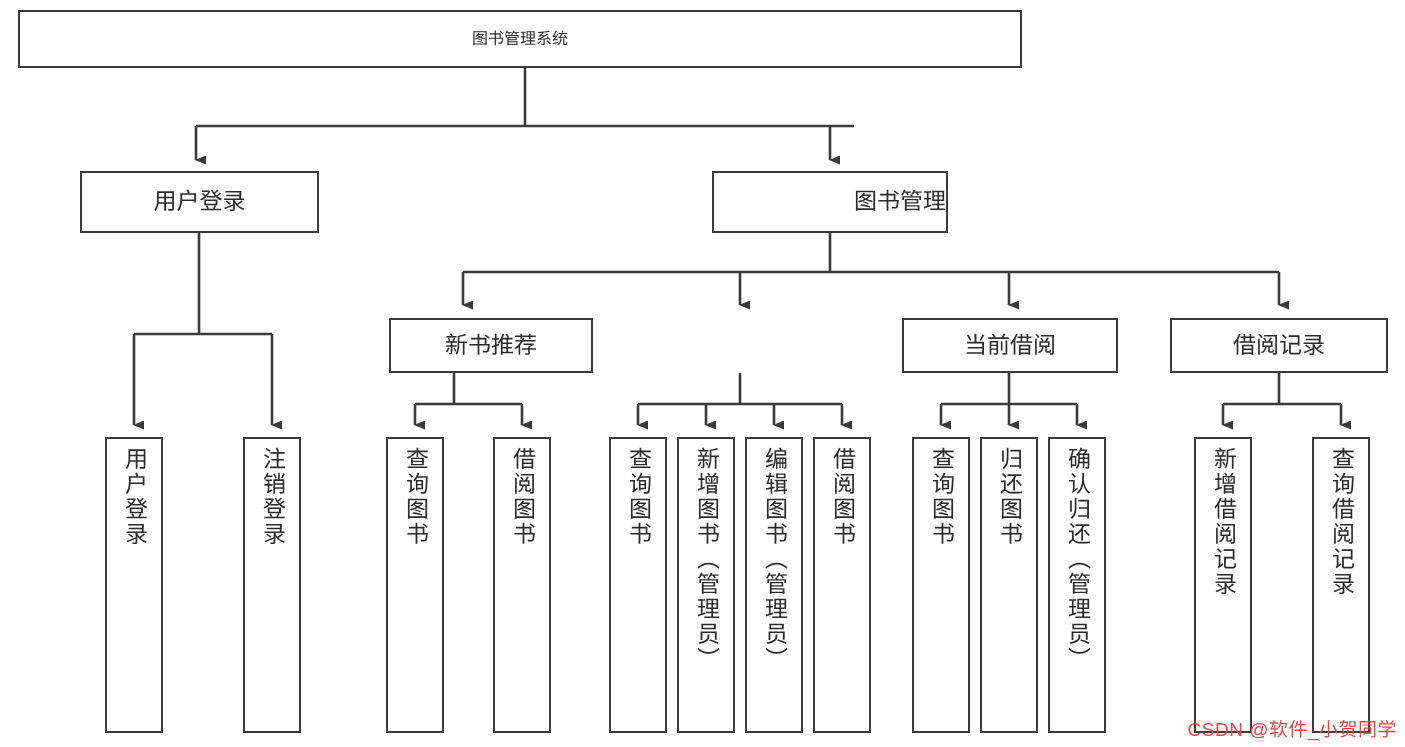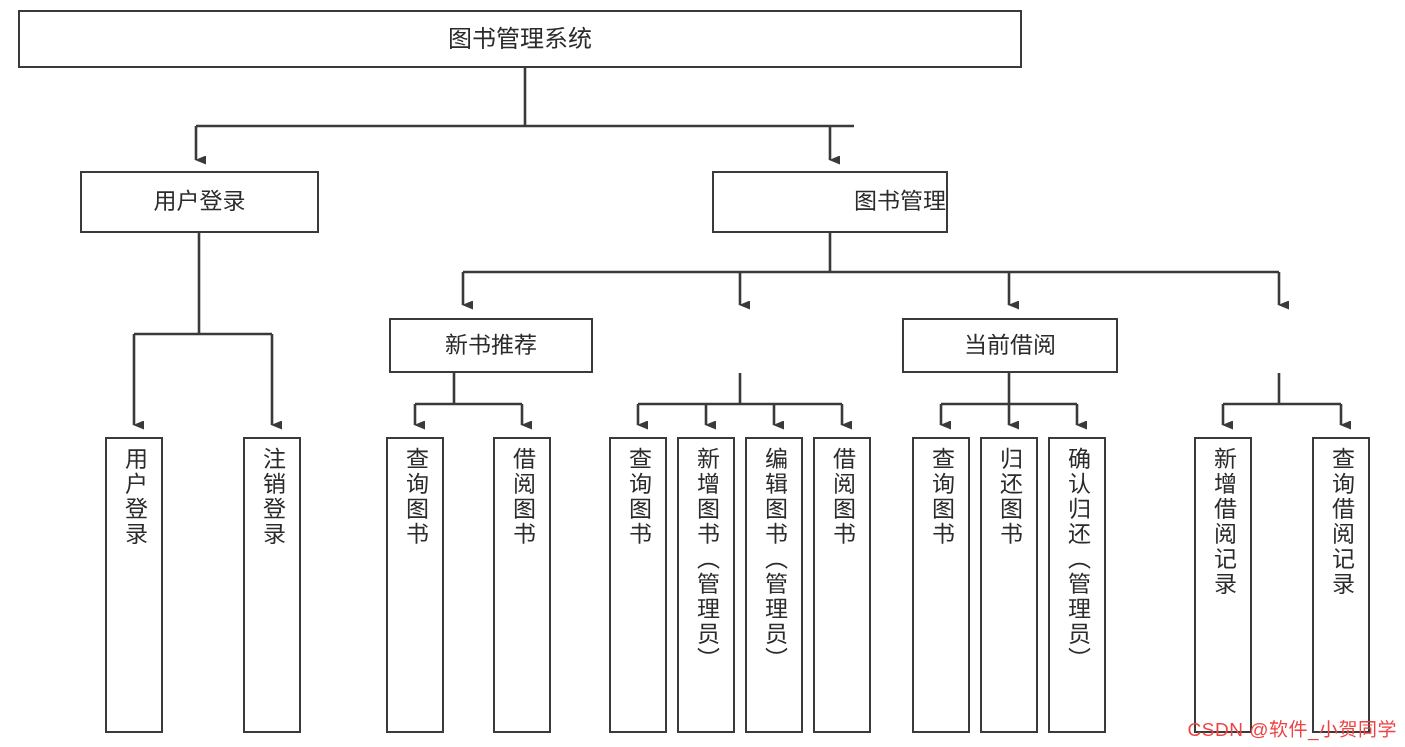--- a/index.html
+++ b/index.html
@@ -39,21 +39,21 @@
   .node-label {
     color: #2b2b2b;
     text-align: center;
     line-height: 1.18;
     white-space: nowrap;
   }
   .node.horizontal .node-label {
     font-size: 23px;
   }
   .node.root .node-label {
-    font-size: 24px;
+    font-size: 16px;
   }
   .node.vertical {
     align-items: flex-start;
     padding-top: 8px;
   }
   .node.vertical .node-label {
     writing-mode: vertical-rl;
     text-orientation: upright;
     font-size: 23px;
     letter-spacing: 2px;
@@ -135,20 +135,23 @@
   <div class="node horizontal" style="left:712px; top:171px; width:236px; height:62px;justify-content:flex-end;">
     <span class="node-label">图书管理</span>
   </div>
 
   <div class="node horizontal" style="left:360px; top:318px; width:204px; height:55px;margin-left:29px;">
     <span class="node-label">新书推荐</span>
   </div>
   <div class="node horizontal" style="left:902px; top:318px; width:216px; height:55px;">
     <span class="node-label">当前借阅</span>
   </div>
+  <div class="node horizontal" style="left:1170px; top:318px; width:218px; height:55px;">
+    <span class="node-label">借阅记录</span>
+  </div>
 
   <div class="node vertical" style="left:105px; top:437px; width:58px; height:296px;">
     <span class="node-label">用户登录</span>
   </div>
   <div class="node vertical" style="left:243px; top:437px; width:58px; height:296px;">
     <span class="node-label">注销登录</span>
   </div>
 
   <div class="node vertical" style="left:386px; top:437px; width:58px; height:296px;">
     <span class="node-label">查询图书</span>

